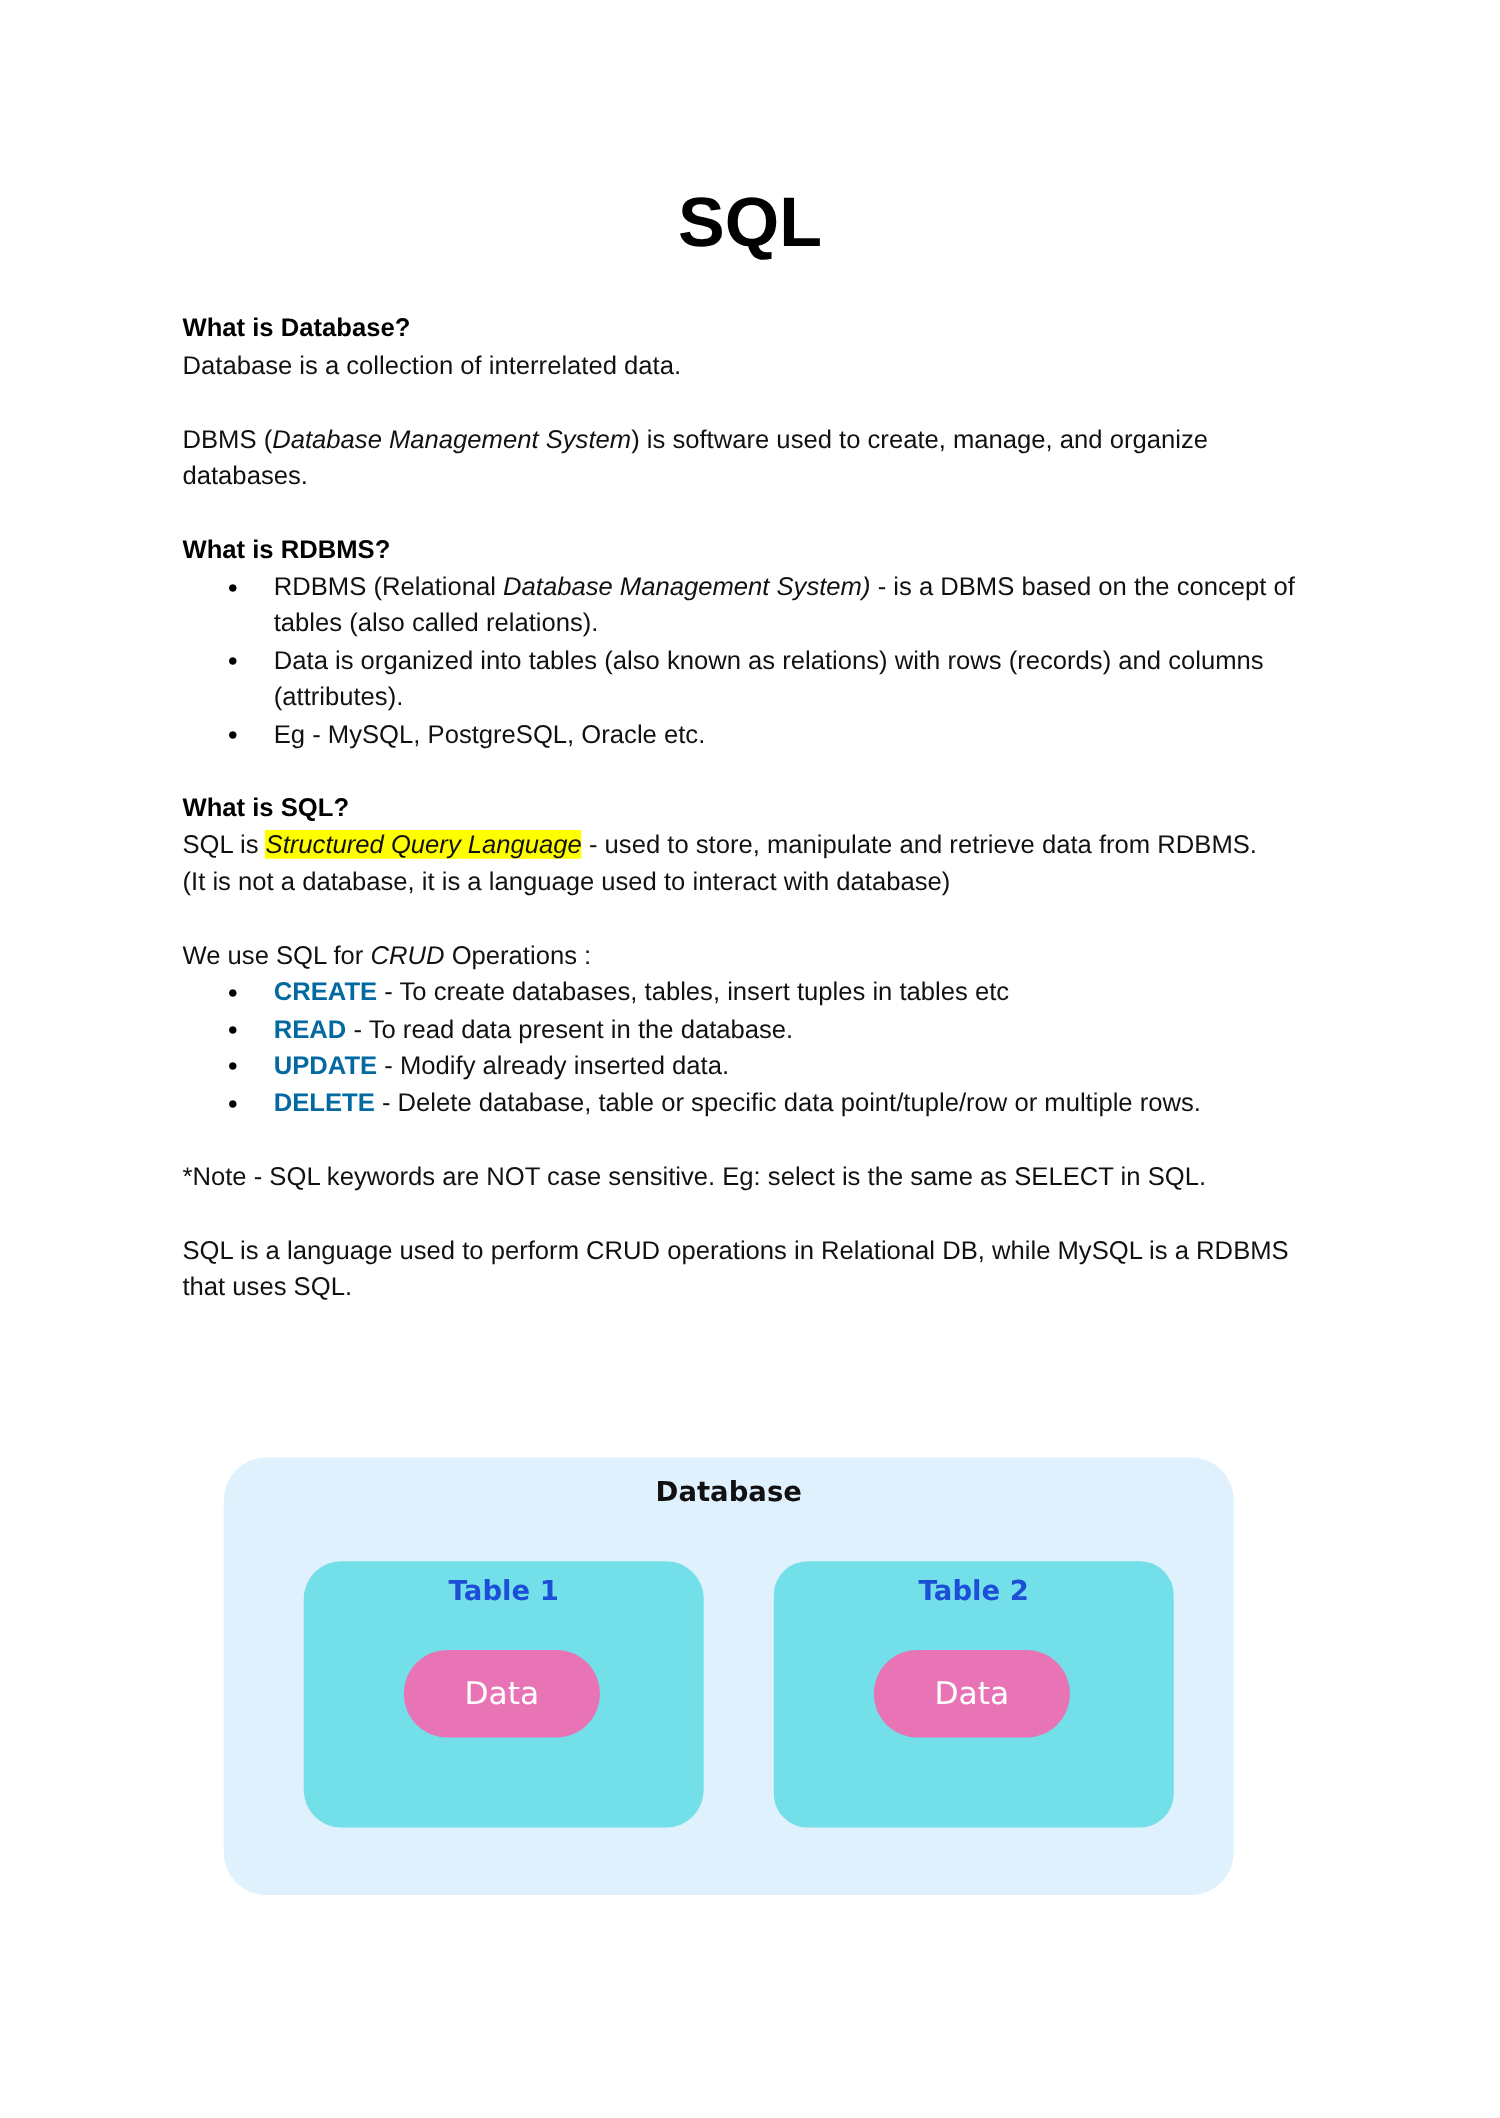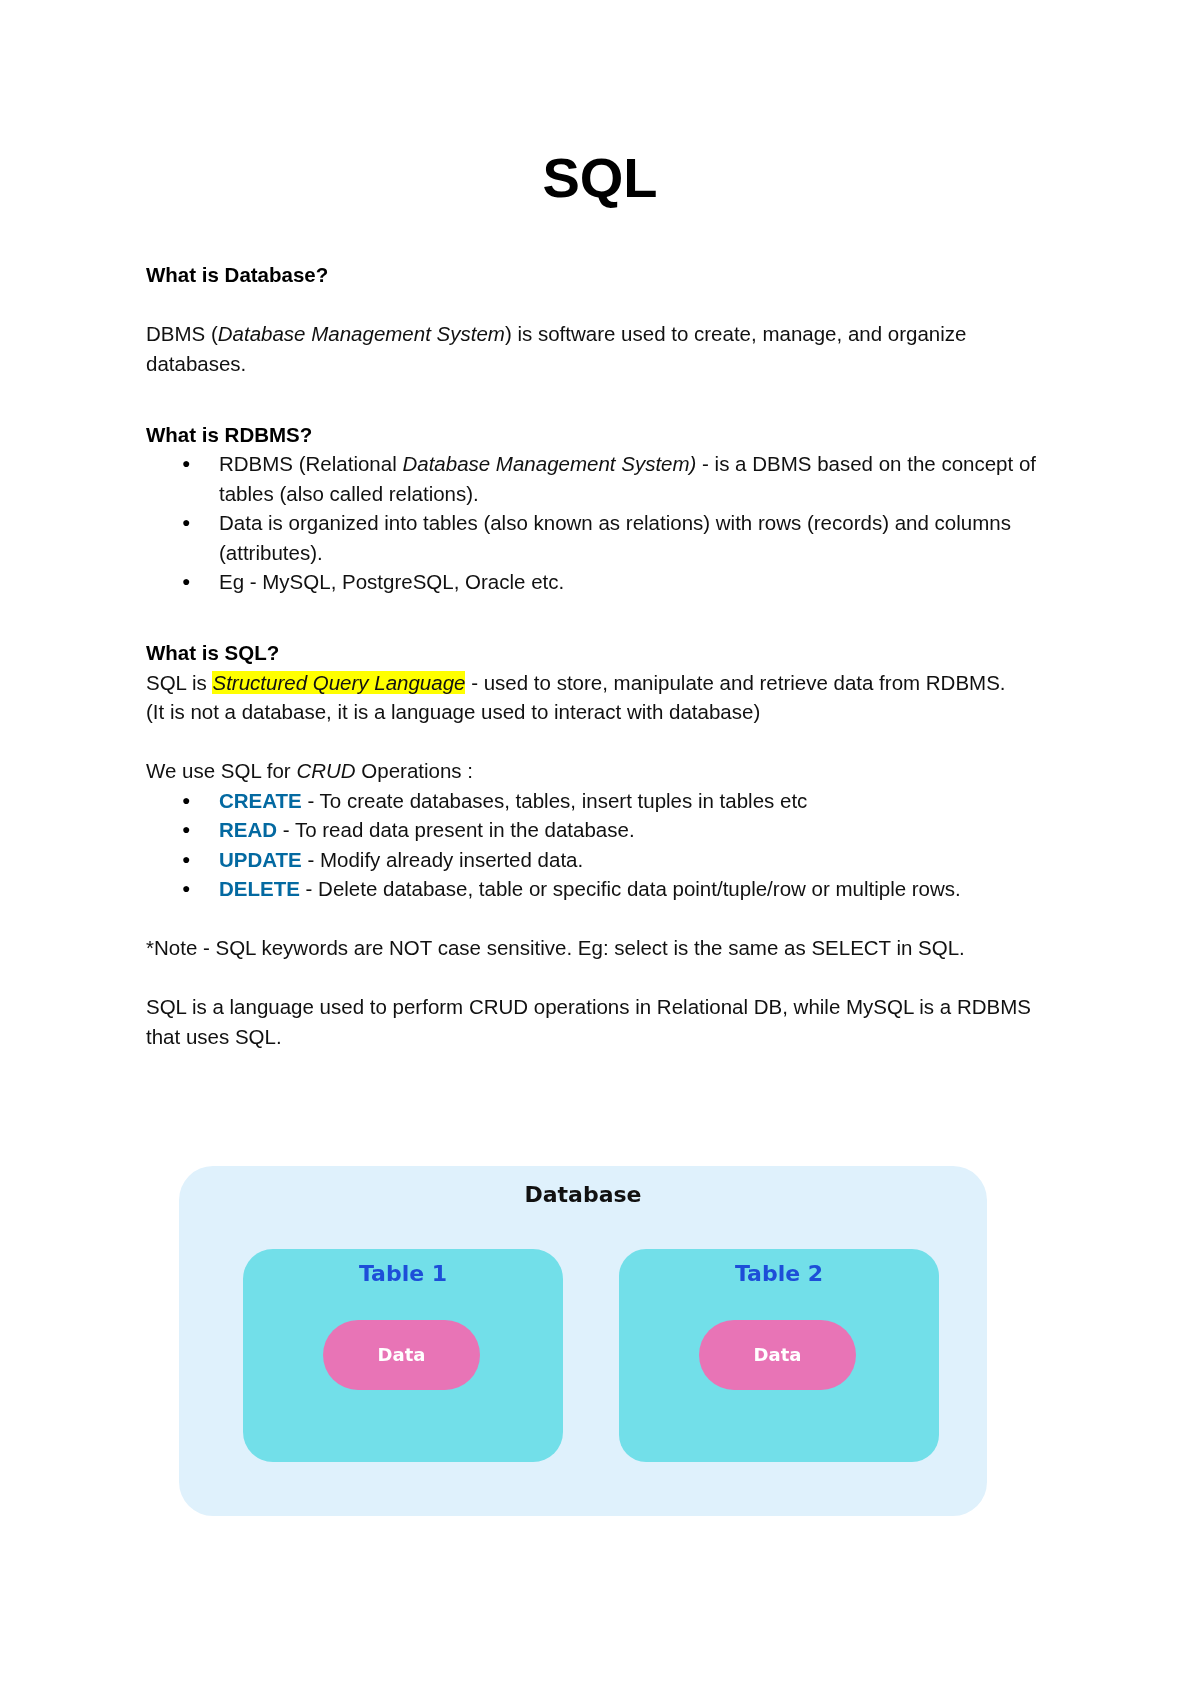--- a/index.html
+++ b/index.html
@@ -3,21 +3,21 @@
 <meta charset="utf-8">
 <style>
   html, body { margin: 0; padding: 0; background: #ffffff; }
   body { width: 1200px; height: 1694px; position: relative; overflow: hidden;
          font-family: "Liberation Sans", sans-serif; color: #111; }
   .page { position: absolute; left: 0; top: 0; width: 1200px; height: 1694px; }
   .title { position: absolute; left: 0; width: 1200px; top: 145px; text-align: center;
            font-size: 56px; font-weight: bold; color: #000; letter-spacing: 0px; }
   .content { position: absolute; left: 146px; top: 248px; width: 900px;
              font-size: 20.5px; line-height: 29.5px; color: #111; }
-  .h { font-weight: bold; color: #000; margin-top: 12px; }
+  .h { font-weight: bold; color: #000; }
   p { margin: 0; }
   .gap { height: 29.5px; }
   ul { margin: 0; padding: 0; list-style: none; }
   li { position: relative; padding-left: 73px; }
   li .bullet { position: absolute; left: 36px; top: 0; font-size: 14px; color: #000; }
   .hl { background: #ffff00; font-style: italic; }
   i { font-style: italic; }
   b { font-weight: bold; color: #0369a1; }
 
   .diagram { position: absolute; left: 179px; top: 1166px; width: 808px; height: 350px;
@@ -25,31 +25,32 @@
   .db-label { position: absolute; left: 0; width: 100%; top: 16px; text-align: center;
               font-size: 22px; font-weight: bold; color: #111; font-family: "DejaVu Sans", sans-serif; }
   .table-box { position: absolute; top: 83px; width: 320px; height: 213px; background: #72dfe9;
                border-radius: 30px; }
   .table-box.t1 { left: 64px; }
   .table-box.t2 { left: 440px; border-radius: 27px; }
   .table-label { position: absolute; left: 0; width: 100%; top: 12px; text-align: center;
                  font-size: 22px; font-weight: bold; color: #1d4ed8; font-family: "DejaVu Sans", sans-serif; }
   .data-pill { position: absolute; top: 71px; left: 80px; width: 157px; height: 70px;
                background: #e874b6; border-radius: 35px; color: #fff; text-align: center;
-               line-height: 70px; font-size: 18px; font-weight: bold; font-family: "DejaVu Sans", sans-serif; }
+               line-height: 70px; font-size: 25px; font-weight: normal; font-family: "DejaVu Sans", sans-serif; }
 </style>
 </head>
 <body>
 
 <div class="page">
   <div class="title">SQL</div>
 
   <div class="content">
 
     <p class="h">What is Database?</p>
+    <p>Database is a collection of interrelated data.</p>
     <div class="gap"></div>
 
     <p><span>DBMS (</span><i>Database Management System</i><span>) is software used to create, manage, and organize databases.</span></p>
     <div class="gap"></div>
 
     <p class="h">What is RDBMS?</p>
     <ul>
       <li><span class="bullet">●</span><span>RDBMS (Relational </span><i>Database Management System)</i><span> - is a DBMS based on the concept of tables (also called relations).</span></li>
       <li><span class="bullet">●</span><span>Data is organized into tables (also known as relations) with rows (records) and columns (attributes).</span></li>
       <li><span class="bullet">●</span><span>Eg - MySQL, PostgreSQL, Oracle etc.</span></li>

